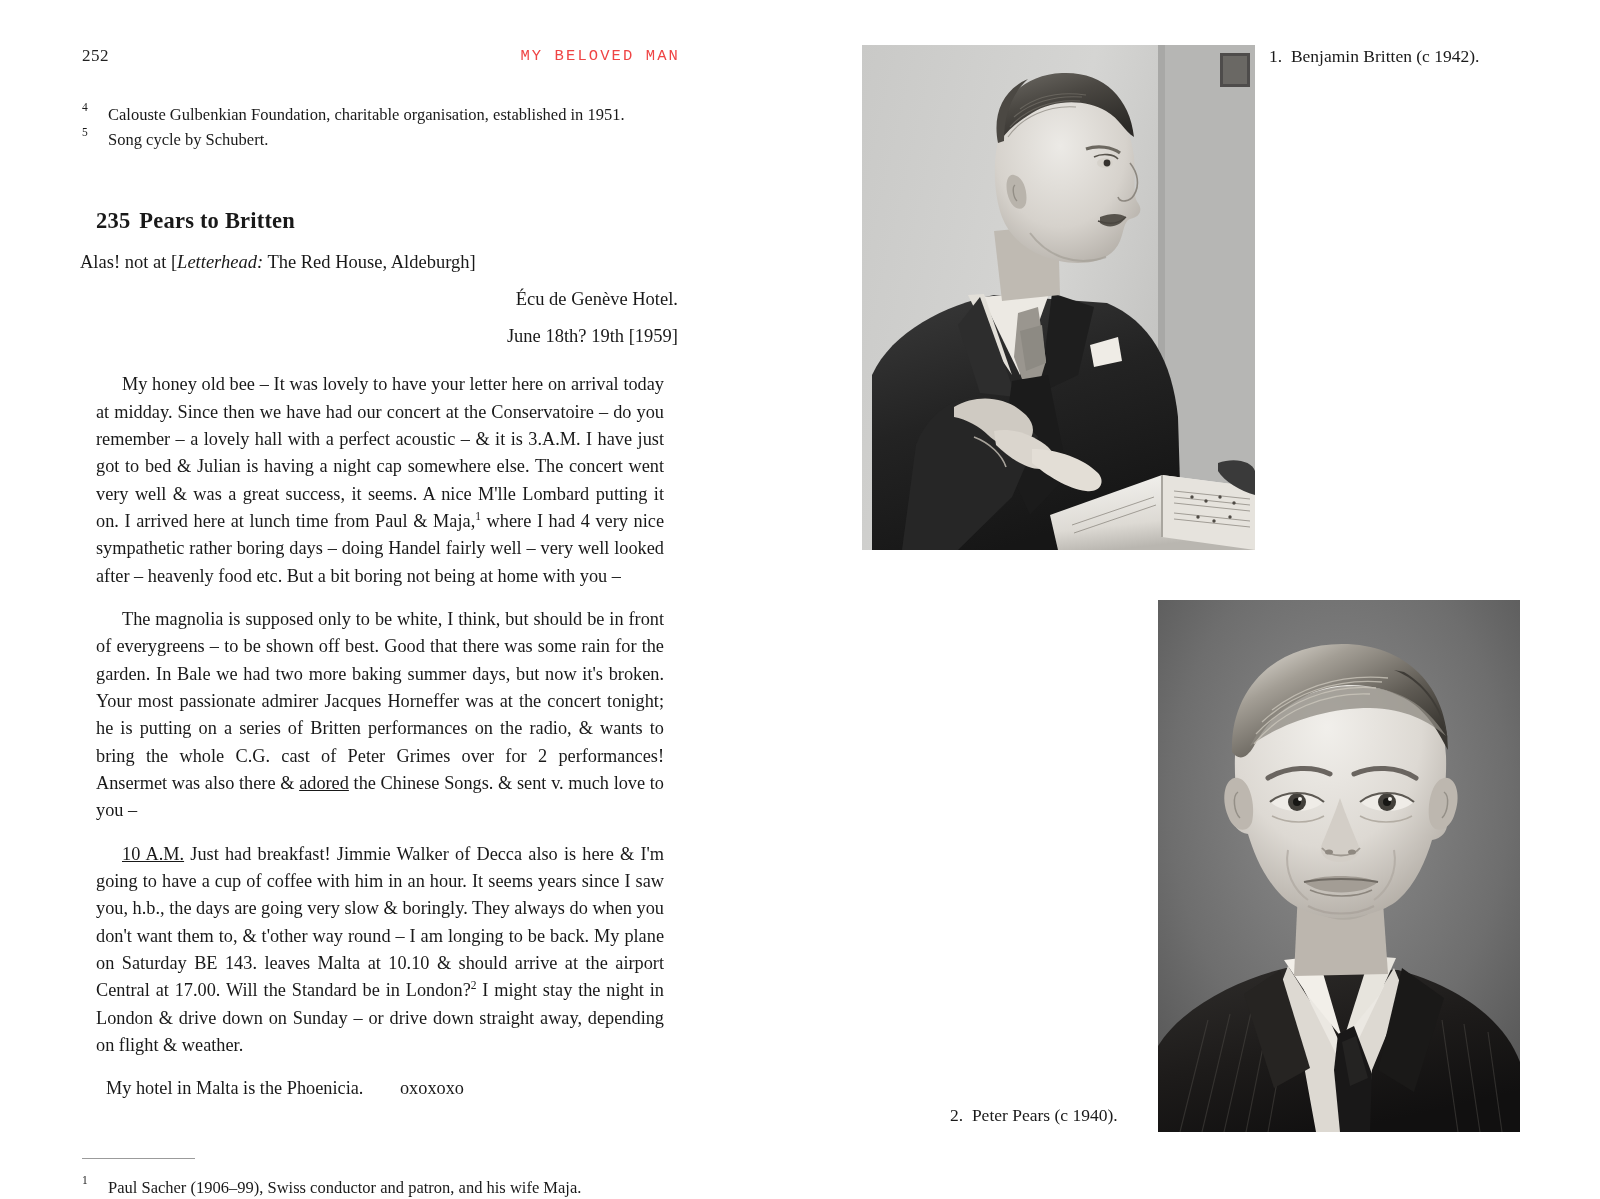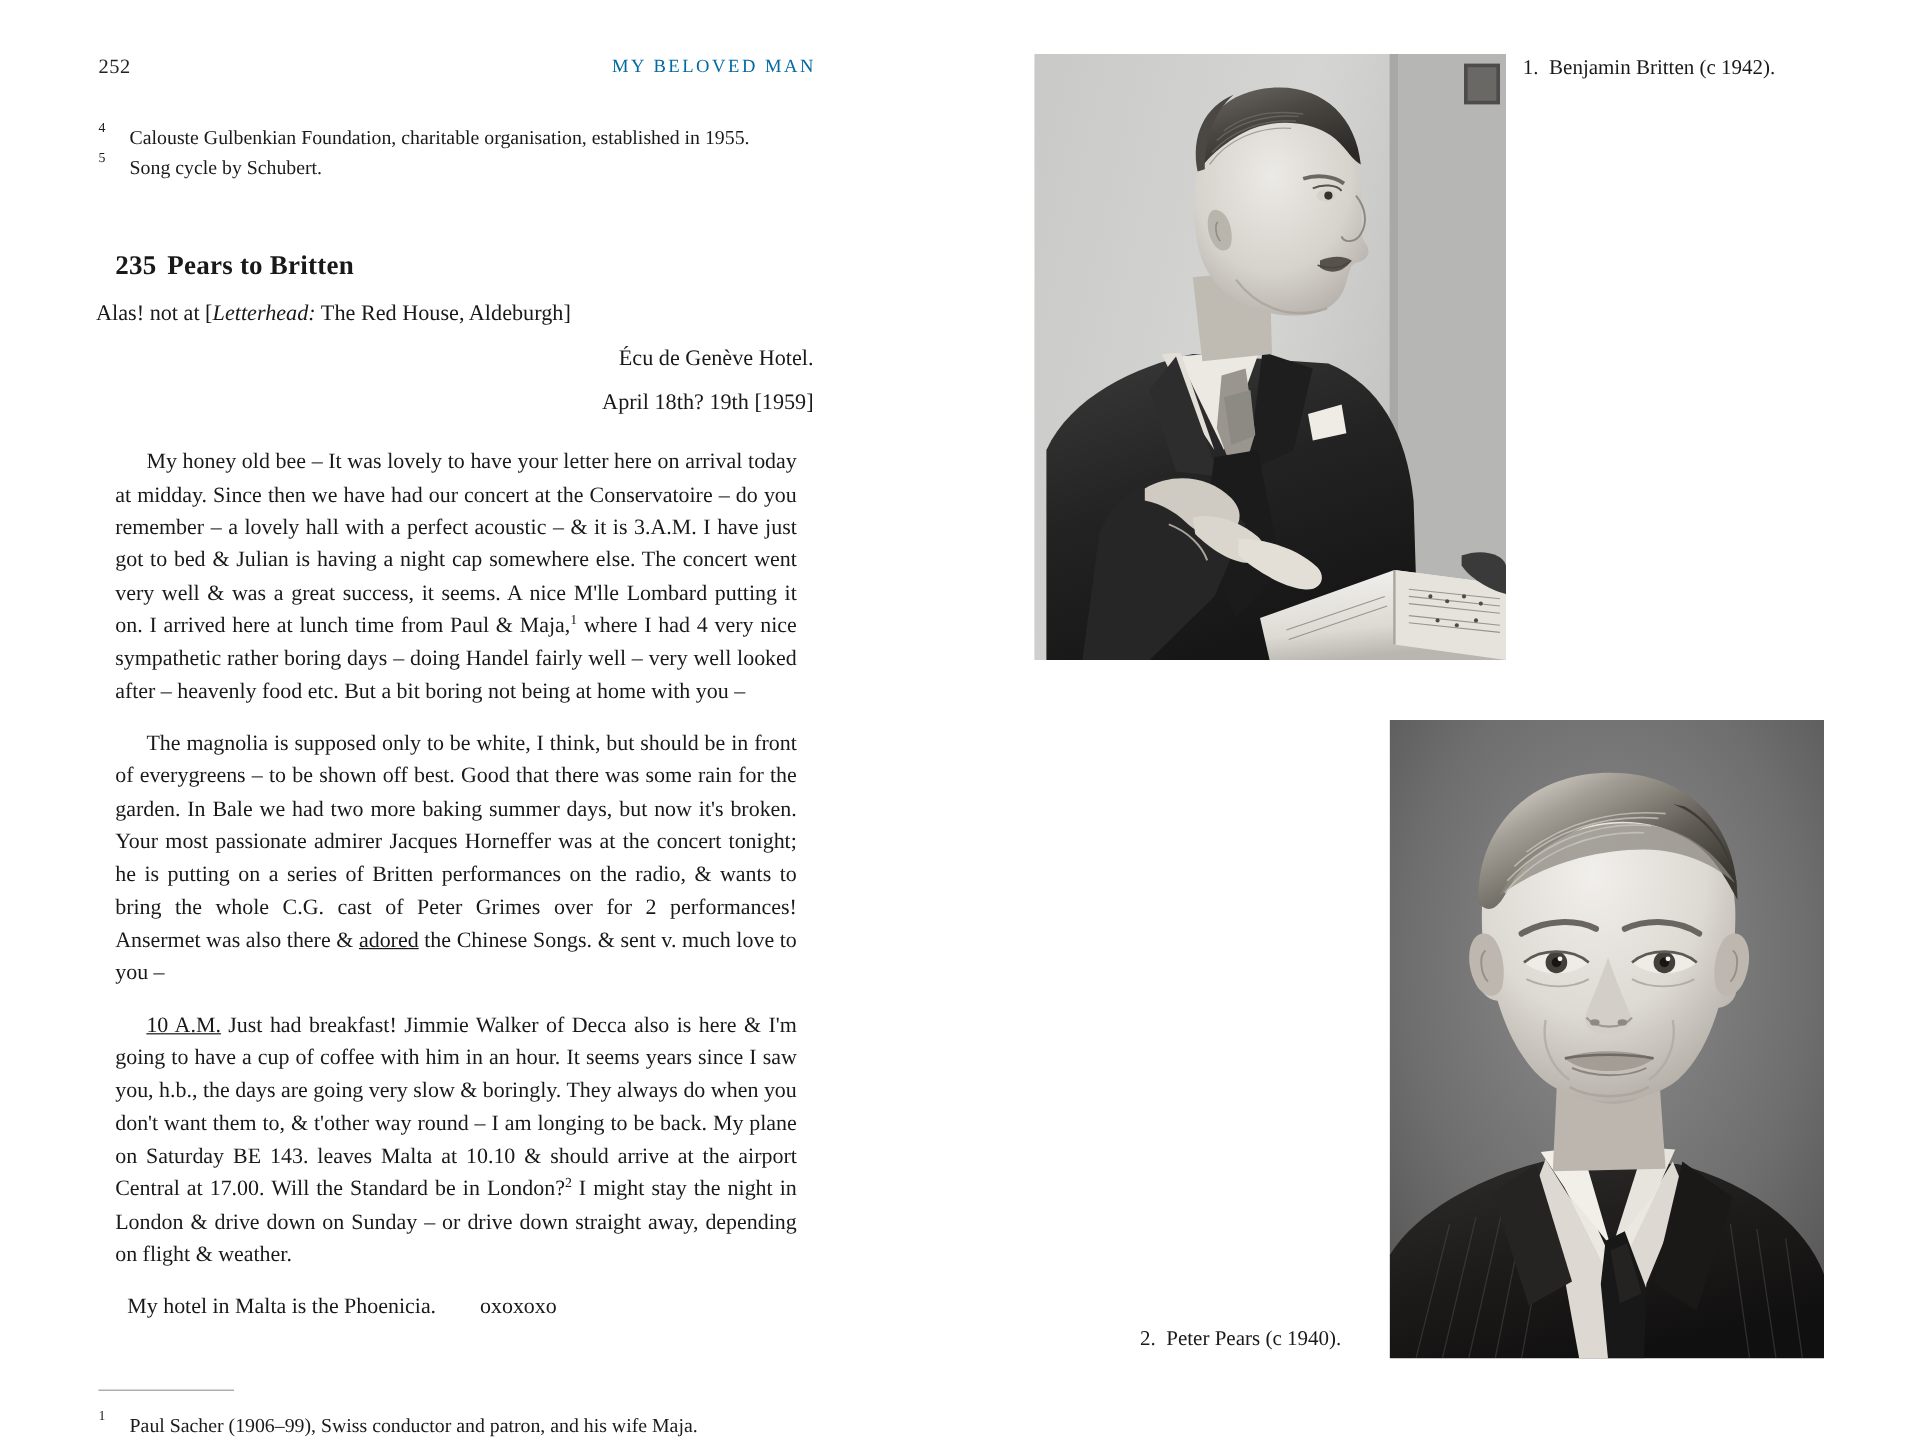--- a/index.html
+++ b/index.html
@@ -36,21 +36,22 @@
     font-size: 17px;
     letter-spacing: 0.5px;
     color: #222;
   }
   .book-title {
     position: absolute;
     right: 0;
     top: 1px;
     font-size: 15.5px;
     letter-spacing: 2.1px;
-    color: #0369a1;
+    color: #ef4444;
+    font-family: Liberation Mono, monospace;
   }
 
   
   .footnotes {
     margin: 0;
     padding: 0;
   }
   .footnote {
     position: relative;
     padding-left: 28px;
@@ -168,38 +169,38 @@
 <div class="page-left">
 
   <div class="running-head">
     <div class="folio">252</div>
     <div class="book-title">MY BELOVED MAN</div>
   </div>
 
   <div class="footnotes top-footnotes">
     <div class="footnote">
       <span class="fn-num">4</span>
-      <span>Calouste Gulbenkian Foundation, charitable organisation, established in 1955.</span>
+      <span>Calouste Gulbenkian Foundation, charitable organisation, established in 1951.</span>
     </div>
     <div class="footnote">
       <span class="fn-num">5</span>
       <span>Song cycle by Schubert.</span>
     </div>
   </div>
 
   <h2 class="letter-number-line">
     <span class="num">235</span><span>Pears to Britten</span>
   </h2>
 
   <div class="letterhead-line">
     <span>Alas! not at [</span><em>Letterhead:</em><span> The Red House, Aldeburgh]</span>
   </div>
 
   <div class="place-line">Écu de Genève Hotel.</div>
-  <div class="date-line">April 18th? 19th [1959]</div>
+  <div class="date-line">June 18th? 19th [1959]</div>
 
   <div class="letter-body">
     <p><span>My honey old bee – It was lovely to have your letter here on arrival today at midday. Since then we have had our concert at the Conservatoire – do you remember – a lovely hall with a perfect acoustic – &amp; it is 3.A.M. I have just got to bed &amp; Julian is having a night cap somewhere else. The concert went very well &amp; was a great success, it seems. A nice M'lle Lombard putting it on. I arrived here at lunch time from Paul &amp; Maja,</span><sup>1</sup><span> where I had 4 very nice sympathetic rather boring days – doing Handel fairly well – very well looked after – heavenly food etc. But a bit boring not being at home with you –</span></p>
 
     <p><span>The magnolia is supposed only to be white, I think, but should be in front of everygreens – to be shown off best. Good that there was some rain for the garden. In Bale we had two more baking summer days, but now it's broken. Your most passionate admirer Jacques Horneffer was at the concert tonight; he is putting on a series of Britten performances on the radio, &amp; wants to bring the whole C.G. cast of Peter Grimes over for 2 performances! Ansermet was also there &amp; </span><u>adored</u><span> the Chinese Songs. &amp; sent v. much love to you –</span></p>
 
     <p><u>10 A.M.</u><span> Just had breakfast! Jimmie Walker of Decca also is here &amp; I'm going to have a cup of coffee with him in an hour. It seems years since I saw you, h.b., the days are going very slow &amp; boringly. They always do when you don't want them to, &amp; t'other way round – I am longing to be back. My plane on Saturday BE 143. leaves Malta at 10.10 &amp; should arrive at the airport Central at 17.00. Will the Standard be in London?</span><sup>2</sup><span> I might stay the night in London &amp; drive down on Sunday – or drive down straight away, depending on flight &amp; weather.</span></p>
 
     <div class="signoff">
       <div>My hotel in Malta is the Phoenicia.        oxoxoxo</div>

